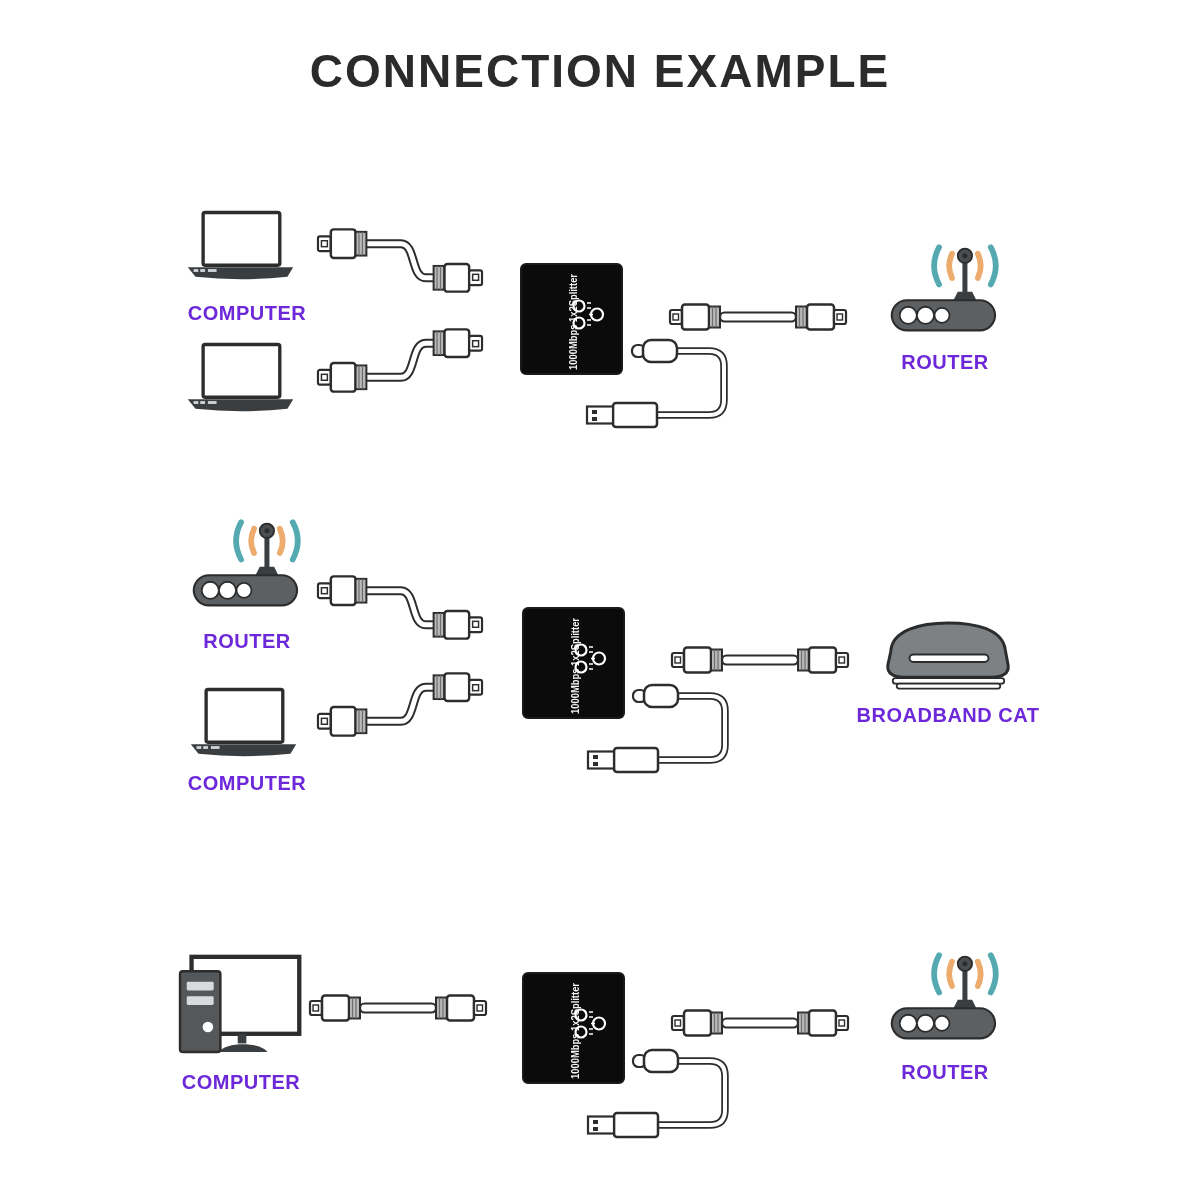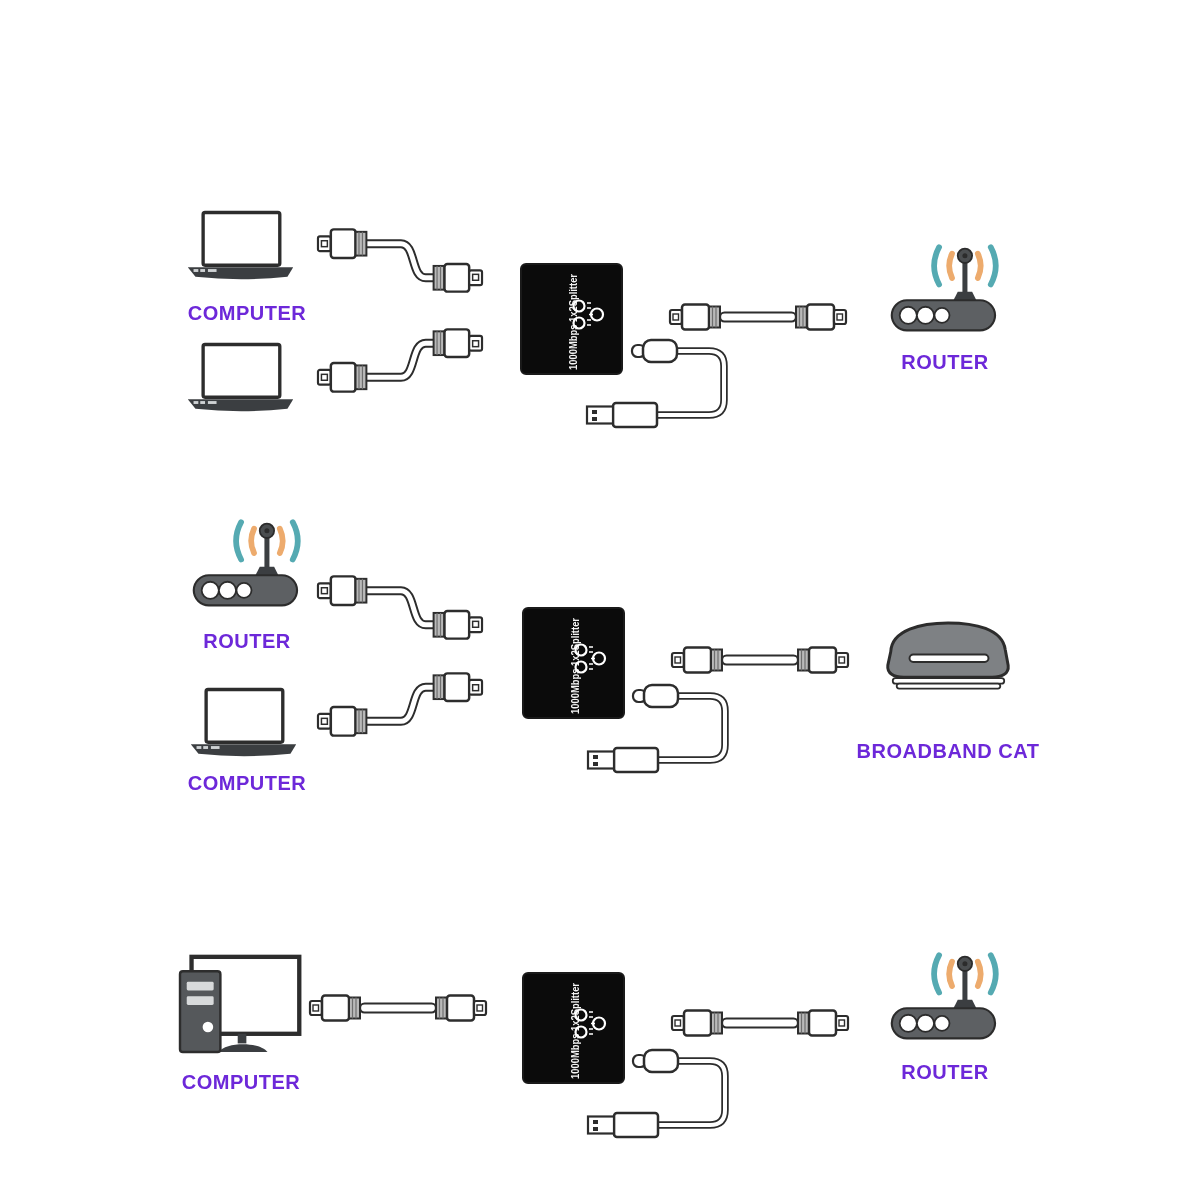--- a/index.html
+++ b/index.html
@@ -21,20 +21,21 @@
   .wifi-inner{stroke:var(--wifi-inner);}
   .dev-fill{fill:var(--device-body);}
   .split-fill{fill:var(--splitter-black);}
   .modem-fill{fill:var(--modem);}
 </style>
 </head>
 <body>
 
 <div class="canvas">
 
+  <h1 class="title">CONNECTION EXAMPLE</h1>
 
   <svg width="0" height="0" style="position:absolute" aria-hidden="true">
     <defs>
       <symbol id="sym-laptop" viewBox="0 0 120 80">
         <rect x="21" y="3" width="80" height="55" rx="2" fill="#fff" stroke="#2d2d2d" stroke-width="3.5"></rect>
         <path d="M5,60 L115,60 L109,70 Q60,75 13,70 Z" fill="#3b3e41"></path>
         <rect x="11" y="62" width="5" height="3" fill="#cfd2d4"></rect>
         <rect x="18" y="62" width="5" height="3" fill="#cfd2d4"></rect>
         <rect x="26" y="62" width="9" height="3" fill="#cfd2d4"></rect>
       </symbol>
@@ -224,21 +225,21 @@
       <svg viewBox="0 0 160 100">
         <use href="#sym-usb-cable"></use>
       </svg>
     </div>
 
   <div class="icon" style="left:874px;top:616px;width:148px;height:79px">
       <svg viewBox="0 0 150 80">
         <use href="#sym-modem"></use>
       </svg>
     </div>
-  <div class="dev-label" style="left:848px;top:740px;width:200px">BROADBAND CAT</div>
+  <div class="dev-label" style="left:848px;top:704px;width:200px">BROADBAND CAT</div>
 
   <div class="icon" style="left:178px;top:953px;width:130px;height:101px">
       <svg viewBox="0 0 135 105">
         <use href="#sym-desktop"></use>
       </svg>
     </div>
   <div class="dev-label" style="left:151px;top:1071px;width:180px">COMPUTER</div>
   <div class="icon" style="left:308px;top:991px;width:180px;height:34px">
       <svg viewBox="0 0 180 34">
         <use href="#sym-straight-cable"></use>

